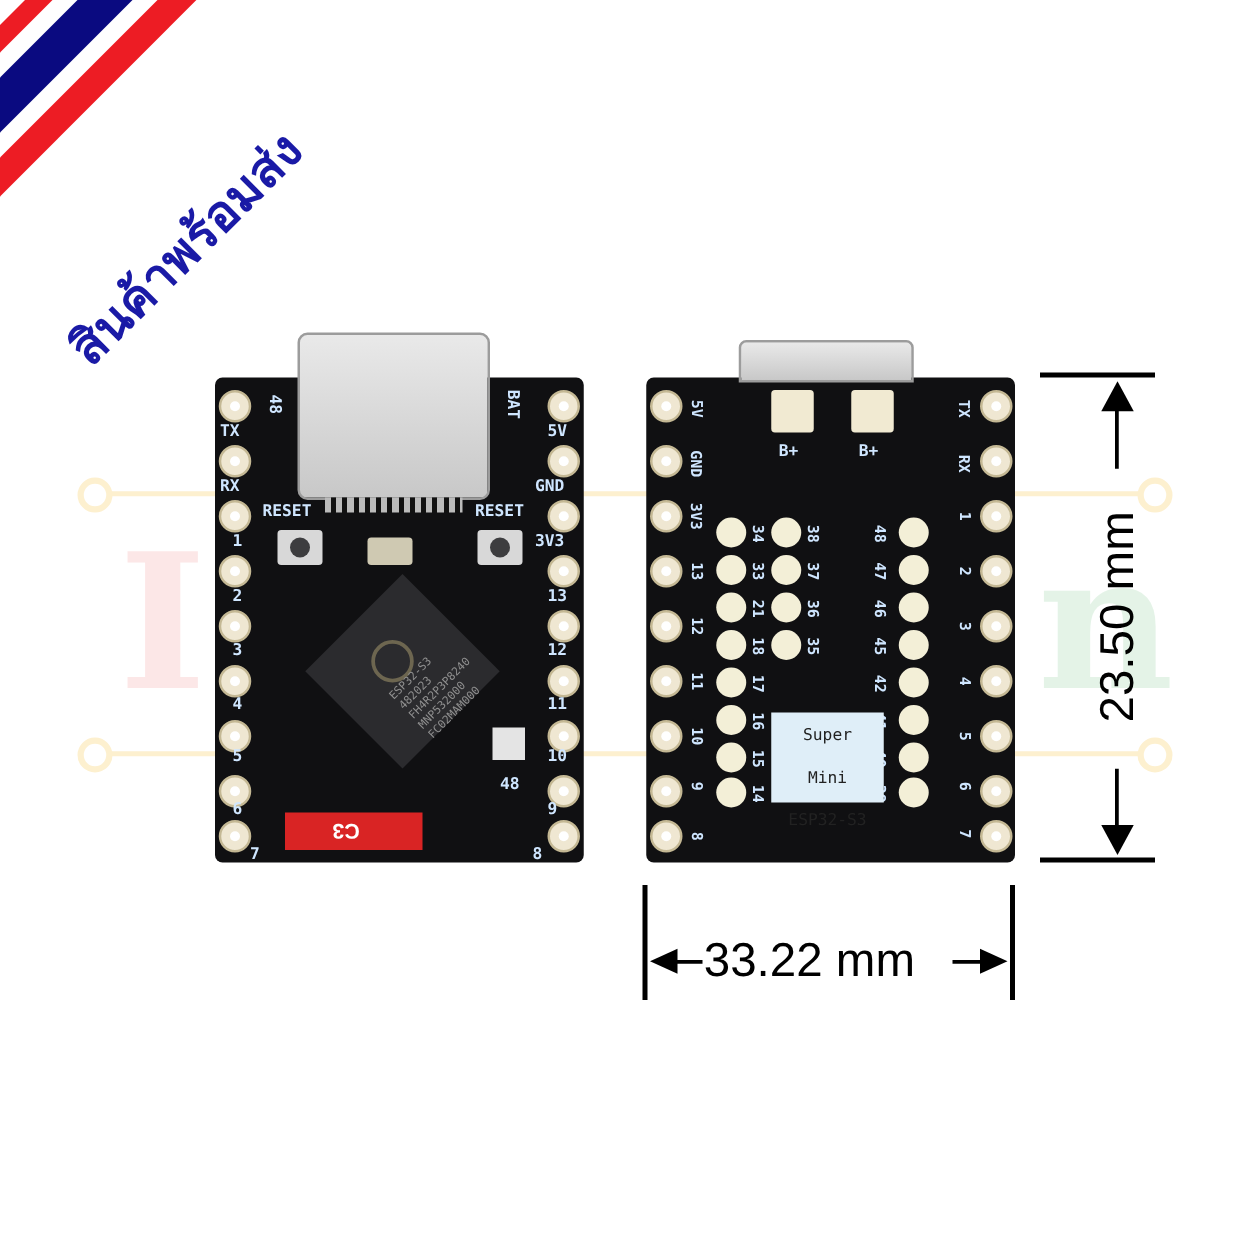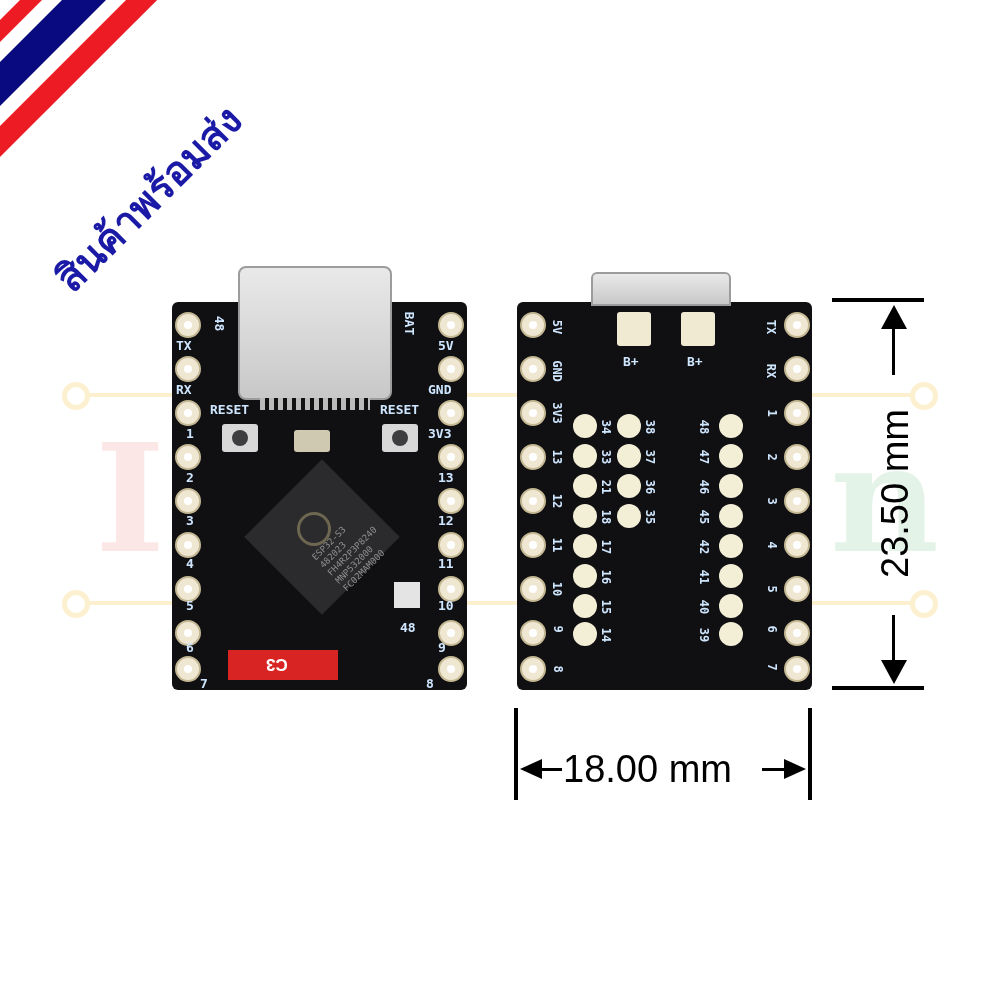--- a/index.html
+++ b/index.html
@@ -169,20 +169,24 @@
   <div class="padlabel" style="left:126px;top:208px;">35</div>
   <div class="padlabel" style="left:180px;top:118px;">48</div>
   <div class="padlabel" style="left:180px;top:148px;">47</div>
   <div class="padlabel" style="left:180px;top:178px;">46</div>
   <div class="padlabel" style="left:180px;top:208px;">45</div>
   <div class="padlabel" style="left:180px;top:238px;">42</div>
   <div class="padlabel" style="left:180px;top:268px;">41</div>
   <div class="padlabel" style="left:180px;top:298px;">40</div>
   <div class="padlabel" style="left:180px;top:326px;">39</div>
 
+  <div class="silk-label" style="left:100px;top:268px;width:90px;height:72px;box-sizing:border-box;text-align:center;line-height:34px;">
+    <div>Super Mini</div>
+    <div>ESP32-S3</div>
+  </div>
 </div>
 
 <div>
   <div class="pin" style="left:520px;top:312px;"></div>
   <div class="pin" style="left:520px;top:356px;"></div>
   <div class="pin" style="left:520px;top:400px;"></div>
   <div class="pin" style="left:520px;top:444px;"></div>
   <div class="pin" style="left:520px;top:488px;"></div>
   <div class="pin" style="left:520px;top:532px;"></div>
   <div class="pin" style="left:520px;top:576px;"></div>
@@ -230,14 +234,14 @@
   <div class="dim-text" style="left:810px;top:472px;transform:rotate(-90deg);transform-origin:center;width:170px;text-align:center;">23.50 mm</div>
 </div>
 
 <div>
   <div class="dim-line" style="left:514px;top:708px;width:4px;height:92px;"></div>
   <div class="dim-line" style="left:808px;top:708px;width:4px;height:92px;"></div>
   <div class="abs" style="left:520px;top:759px;width:0;height:0;border-top:10px solid transparent;border-bottom:10px solid transparent;border-right:22px solid #000;"></div>
   <div class="dim-line" style="left:540px;top:768px;width:22px;height:3px;"></div>
   <div class="abs" style="left:784px;top:759px;width:0;height:0;border-top:10px solid transparent;border-bottom:10px solid transparent;border-left:22px solid #000;"></div>
   <div class="dim-line" style="left:762px;top:768px;width:22px;height:3px;"></div>
-  <div class="dim-text" style="left:563px;top:748px;">18.00 mm</div>
+  <div class="dim-text" style="left:563px;top:748px;">33.22 mm</div>
 </div>
 
 </body></html>

